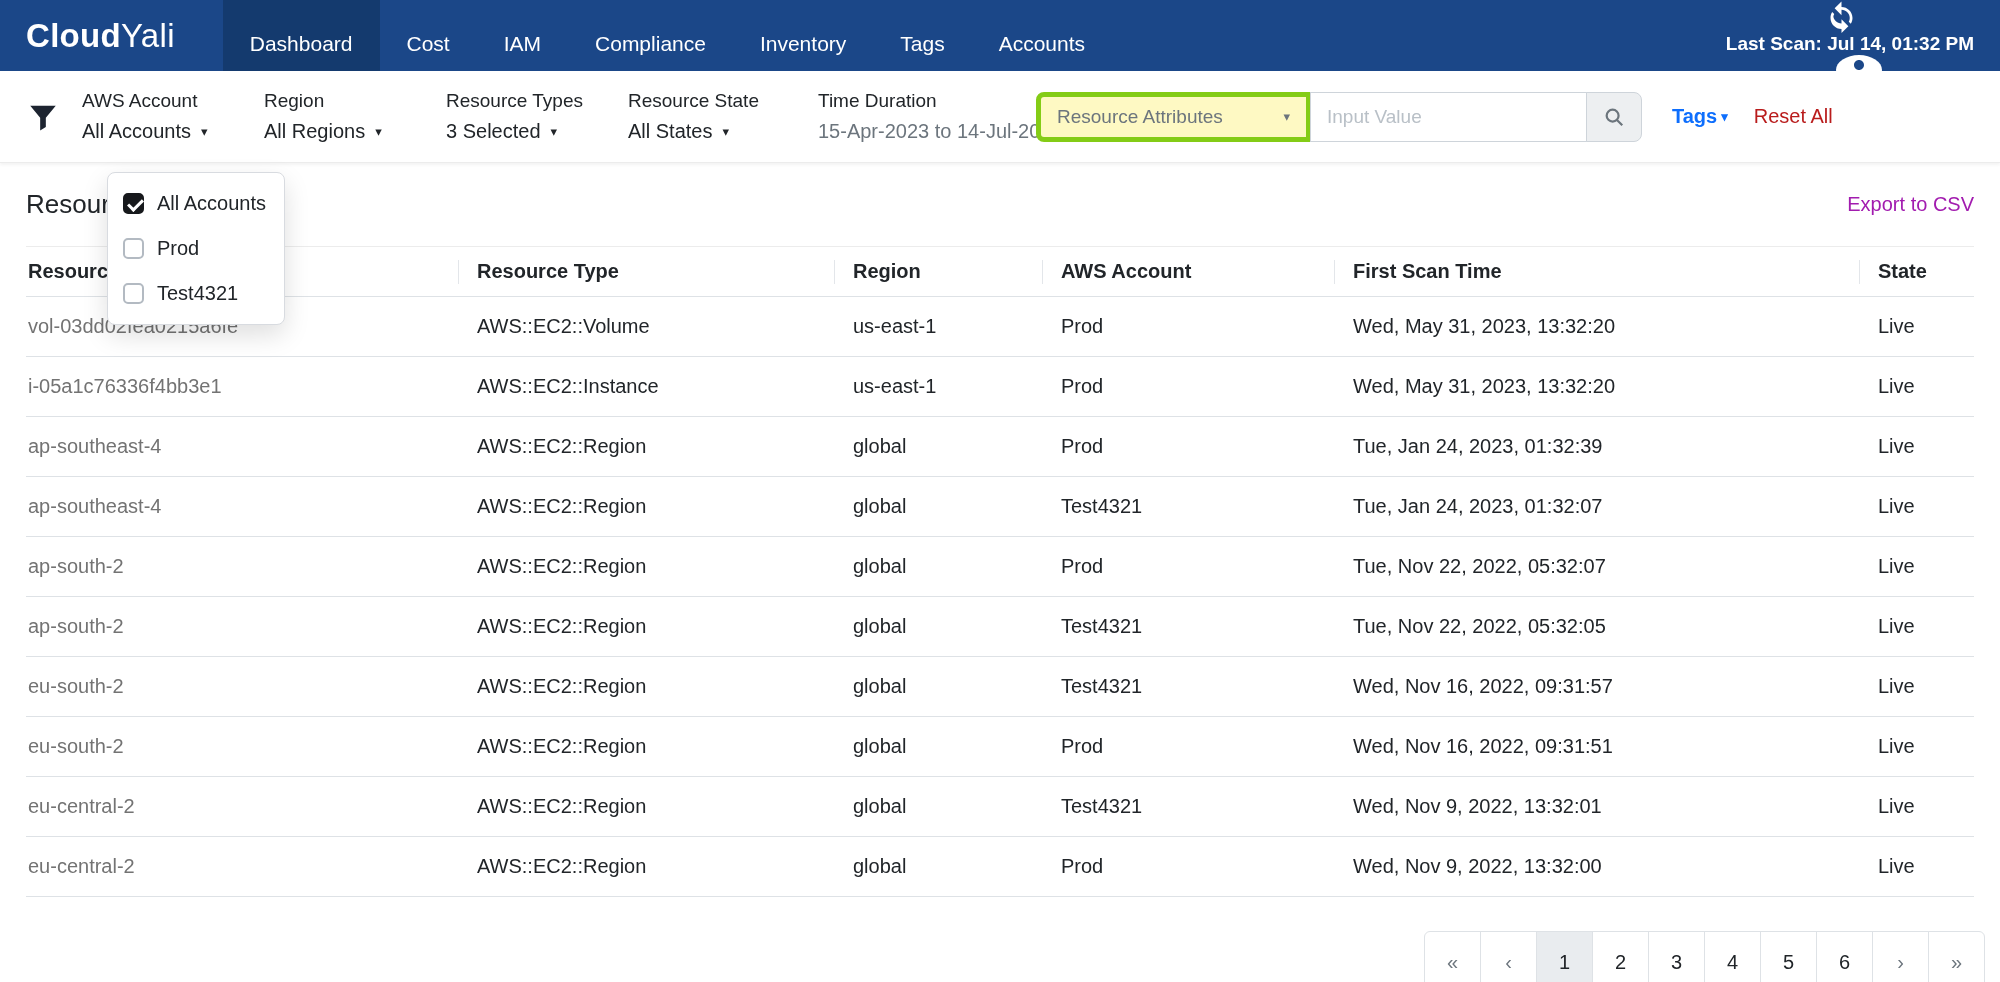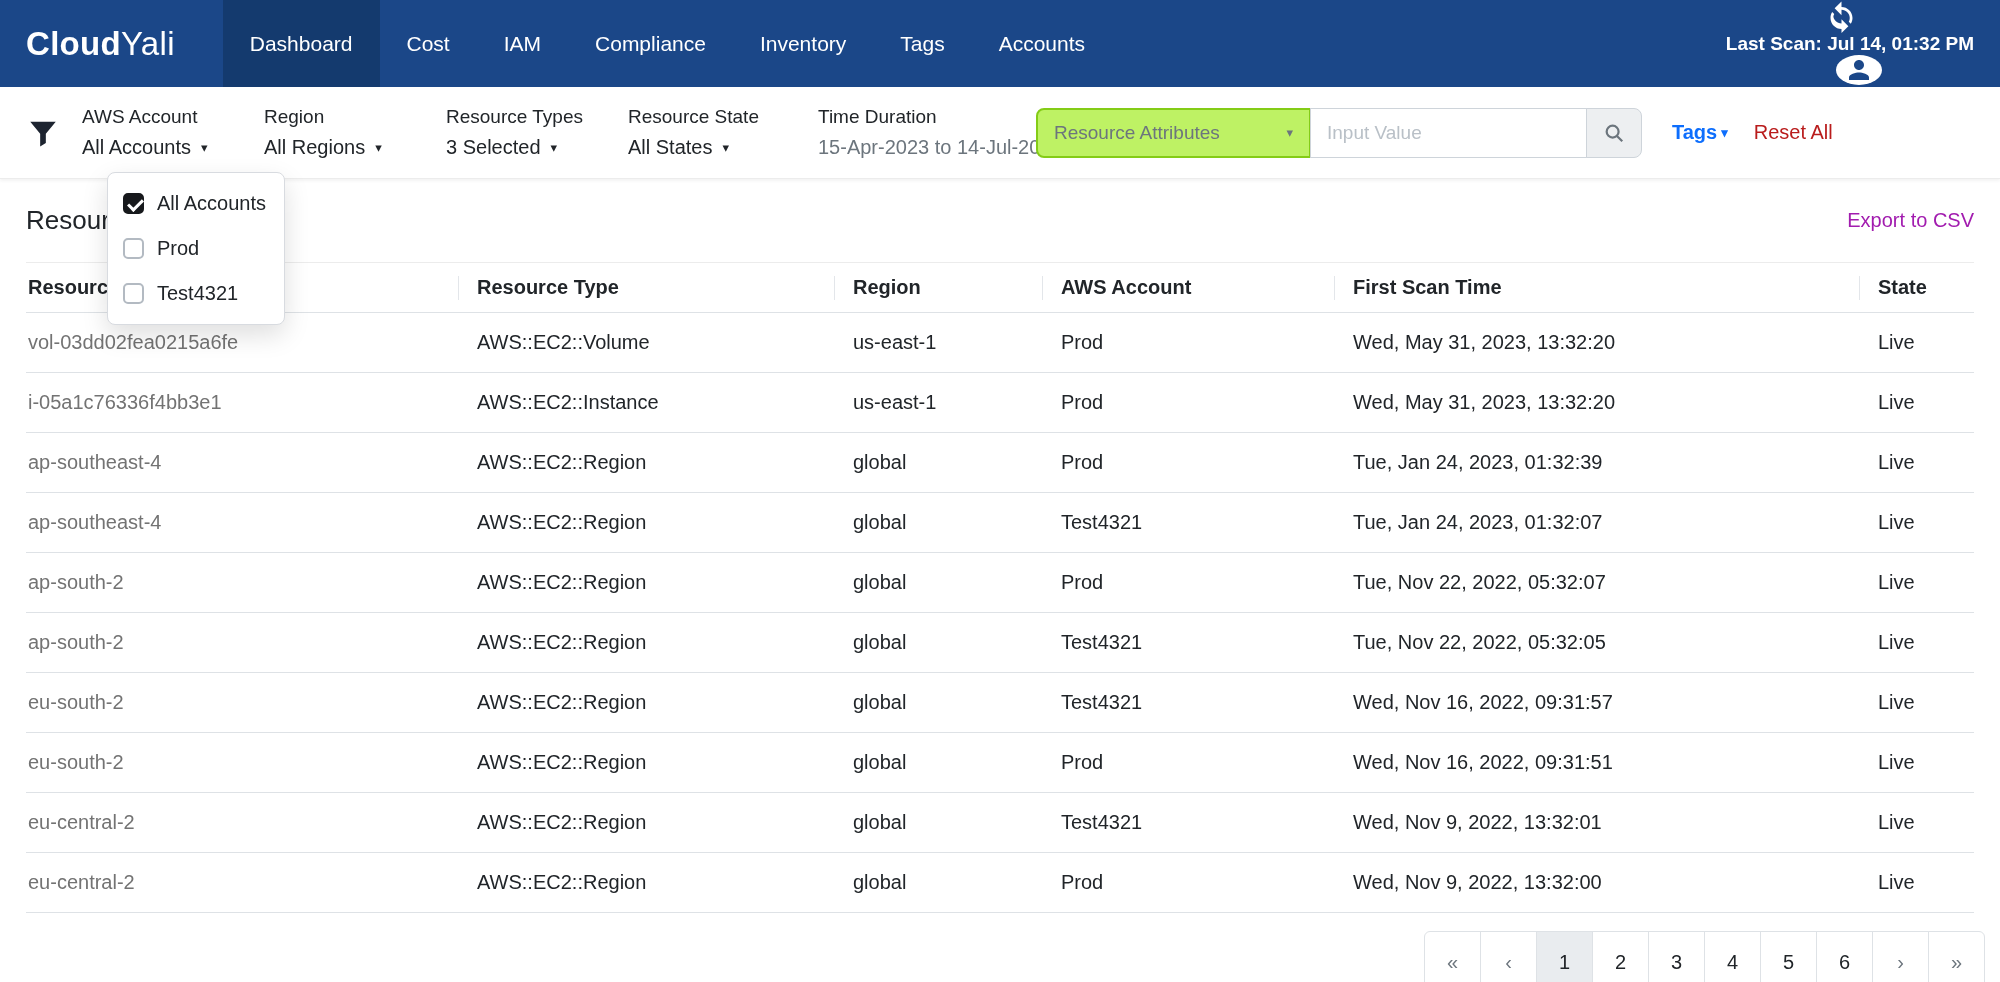--- a/index.html
+++ b/index.html
@@ -4,21 +4,21 @@
 <style>
   * { margin:0; padding:0; box-sizing:border-box; }
   html,body { width:2000px; height:982px; }
   body {
     font-family:"Liberation Sans", sans-serif;
     background:#ffffff; position:relative; overflow:hidden; color:#212529;
   }
   a { text-decoration:none; }
 
   
-  .navbar { height:87px; background:#1b4788; display:flex; align-items:stretch; padding:0 26px; color:#fff; }
+  .navbar { height:71px; background:#1b4788; display:flex; align-items:stretch; padding:0 26px; color:#fff; }
   .brand { display:flex; align-items:center; font-size:33px; margin-right:48px; letter-spacing:.3px; }
   .brand .b1 { font-weight:700; }
   .brand .b2 { font-weight:300; }
   .nav-items { display:flex; list-style:none; align-items:stretch; }
   .nav-items a { display:flex; align-items:center; height:87px; padding:0 27px; color:#fff; font-size:21px; font-weight:500; }
   .nav-items li.active a { background:#143a6e; }
   .nav-right { margin-left:auto; display:flex; align-items:center;flex-direction:column; }
   .sync-icon { display:flex; cursor:pointer; }
   .sync-icon svg { width:33px; height:33px; }
   .last-scan { font-size:19px; font-weight:600; margin-left:16px; white-space:nowrap; }
@@ -32,23 +32,23 @@
                border-bottom:1px solid #ececec; box-shadow:0 2px 3px rgba(0,0,0,.05); position:relative; z-index:5; }
   .funnel { width:34px; height:34px; margin-right:22px; flex:0 0 auto; }
   .fgroup { display:flex; flex-direction:column; justify-content:center; gap:8px; }
   .flabel { font-size:19px; color:#212529; white-space:nowrap; }
   .fvalue { font-size:20px; color:#212529; display:flex; align-items:center; gap:10px; cursor:pointer; white-space:nowrap; }
   .fvalue .caret { color:#212529; }
   .fvalue.muted { font-size:20px; color:#6c757d; cursor:default; }
   .fg-account{width:182px}.fg-region{width:182px}.fg-types{width:182px}.fg-state{width:190px}.fg-duration{width:218px}
 
   .input-group { display:flex; align-items:center; }
-  .attr-select { width:275px; height:50px; border:2px solid #84cc16; border-radius:8px 0 0 8px;
+  .attr-select { width:275px; height:50px; border:5px solid #84cc16; border-radius:8px 0 0 8px;
                  display:flex; align-items:center; justify-content:space-between; padding:4px 16px;
-                 color:#6c757d; font-size:19px; background:#bef264; cursor:pointer; }
+                 color:#6c757d; font-size:19px; background:#fef9c3; cursor:pointer; }
   .attr-select .caret { color:#6c757d; }
   .iv-input { width:277px; height:50px; border:1px solid #ced4da; margin-left:-1px; padding:0 16px;
               font-size:19px; color:#212529; outline:none; font-family:"Liberation Sans", sans-serif; }
   .iv-input::placeholder { color:#b9c0c7; }
   .search-btn { width:56px; height:50px; border:1px solid #ced4da; margin-left:-1px; border-radius:0 8px 8px 0;
                 background:#edeff1; display:flex; align-items:center; justify-content:center; cursor:pointer; }
   .search-btn svg { width:22px; height:22px; }
   .tags-link { margin-left:30px; color:#0d6efd; font-size:20px; font-weight:600; display:flex; align-items:center; gap:4px; cursor:pointer; }
   .tags-link .caret { color:#0d6efd; }
   .reset-link { margin-left:26px; color:#b91c1c; font-size:20px; cursor:pointer; white-space:nowrap; }

